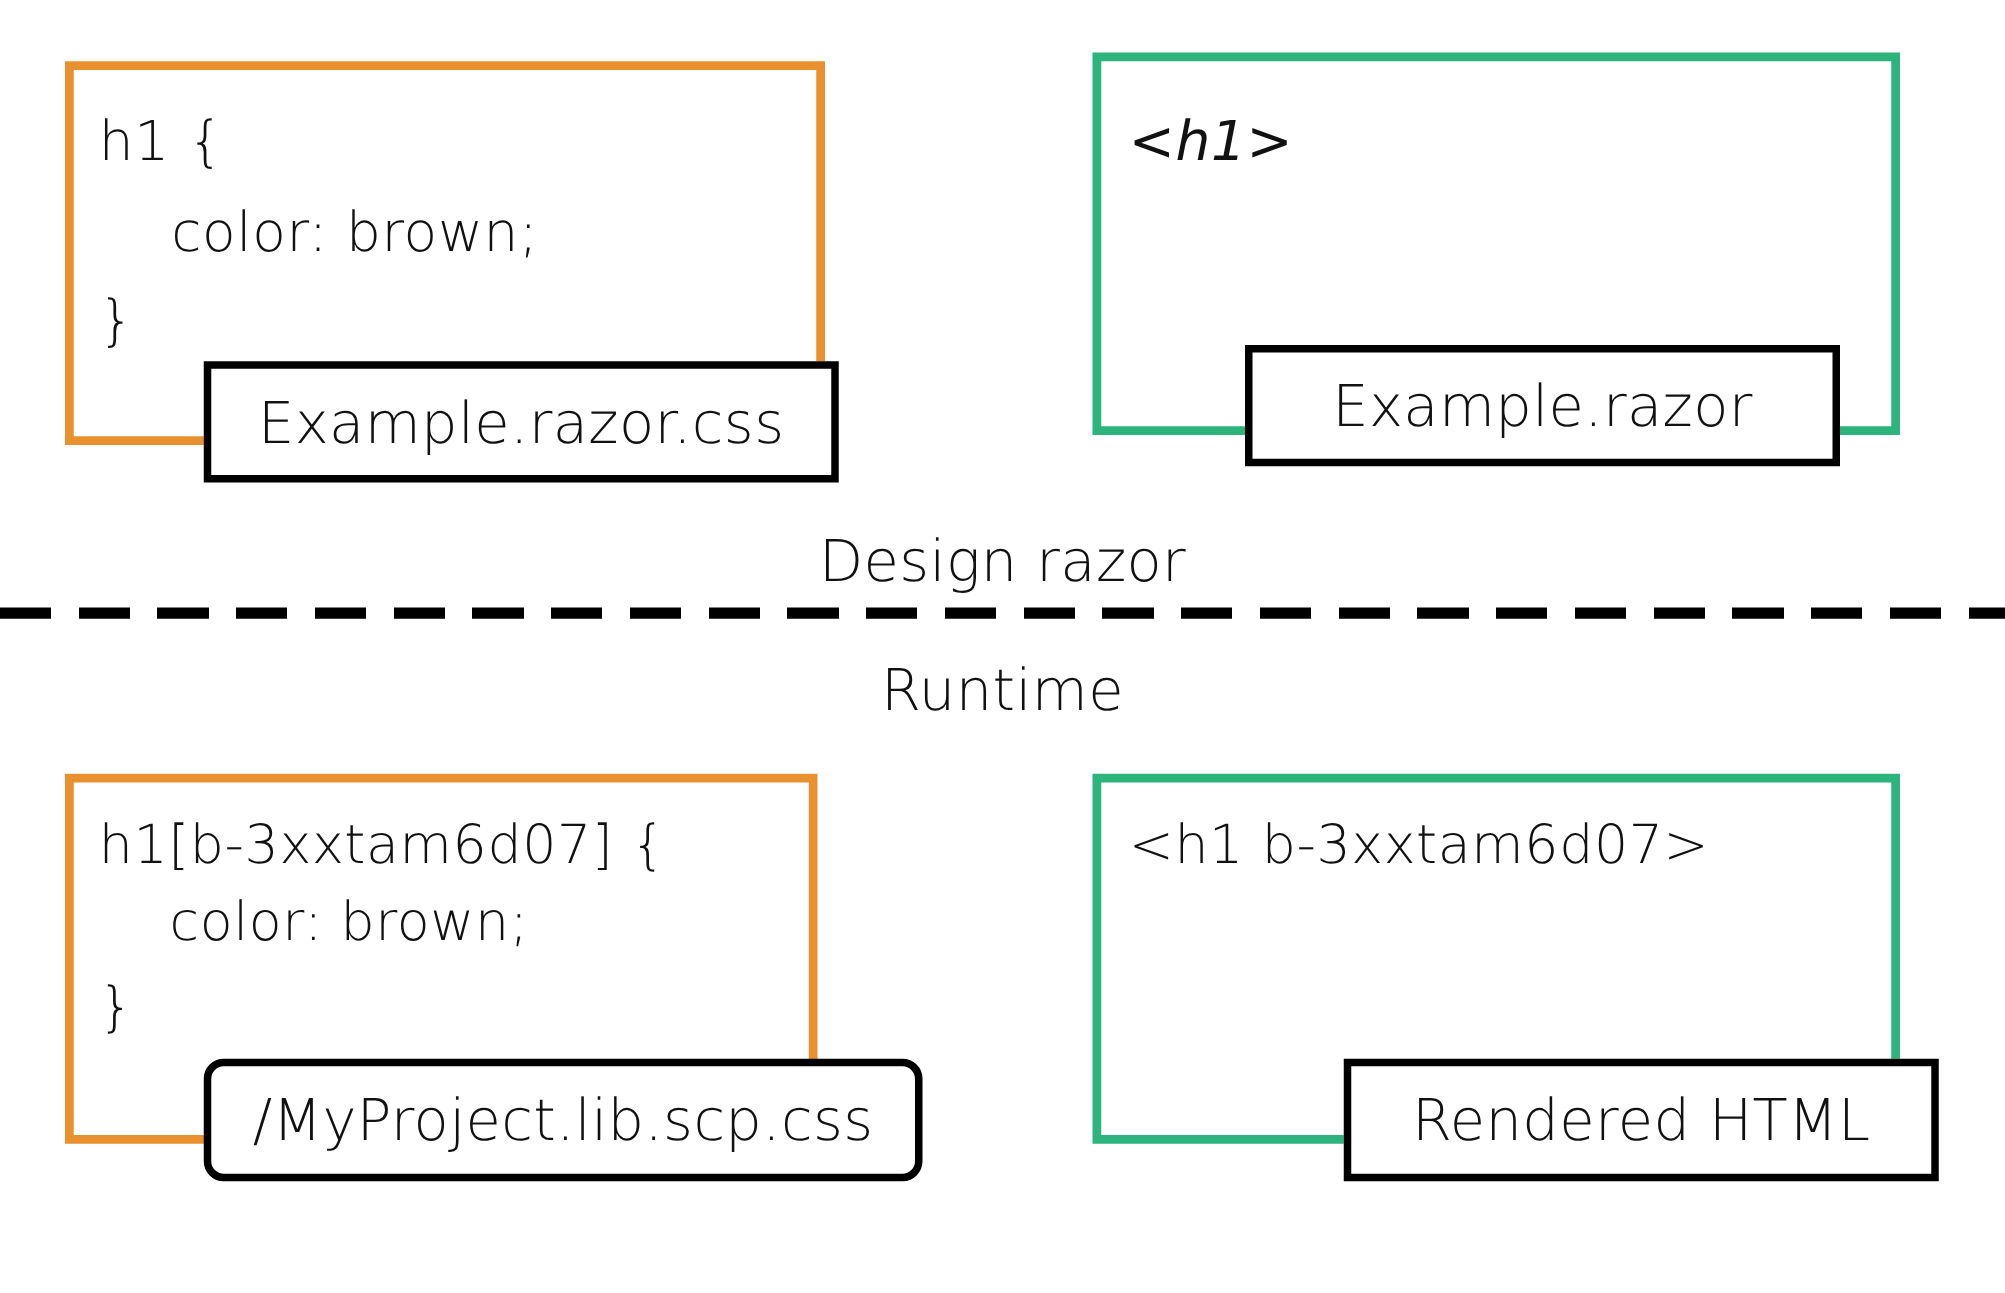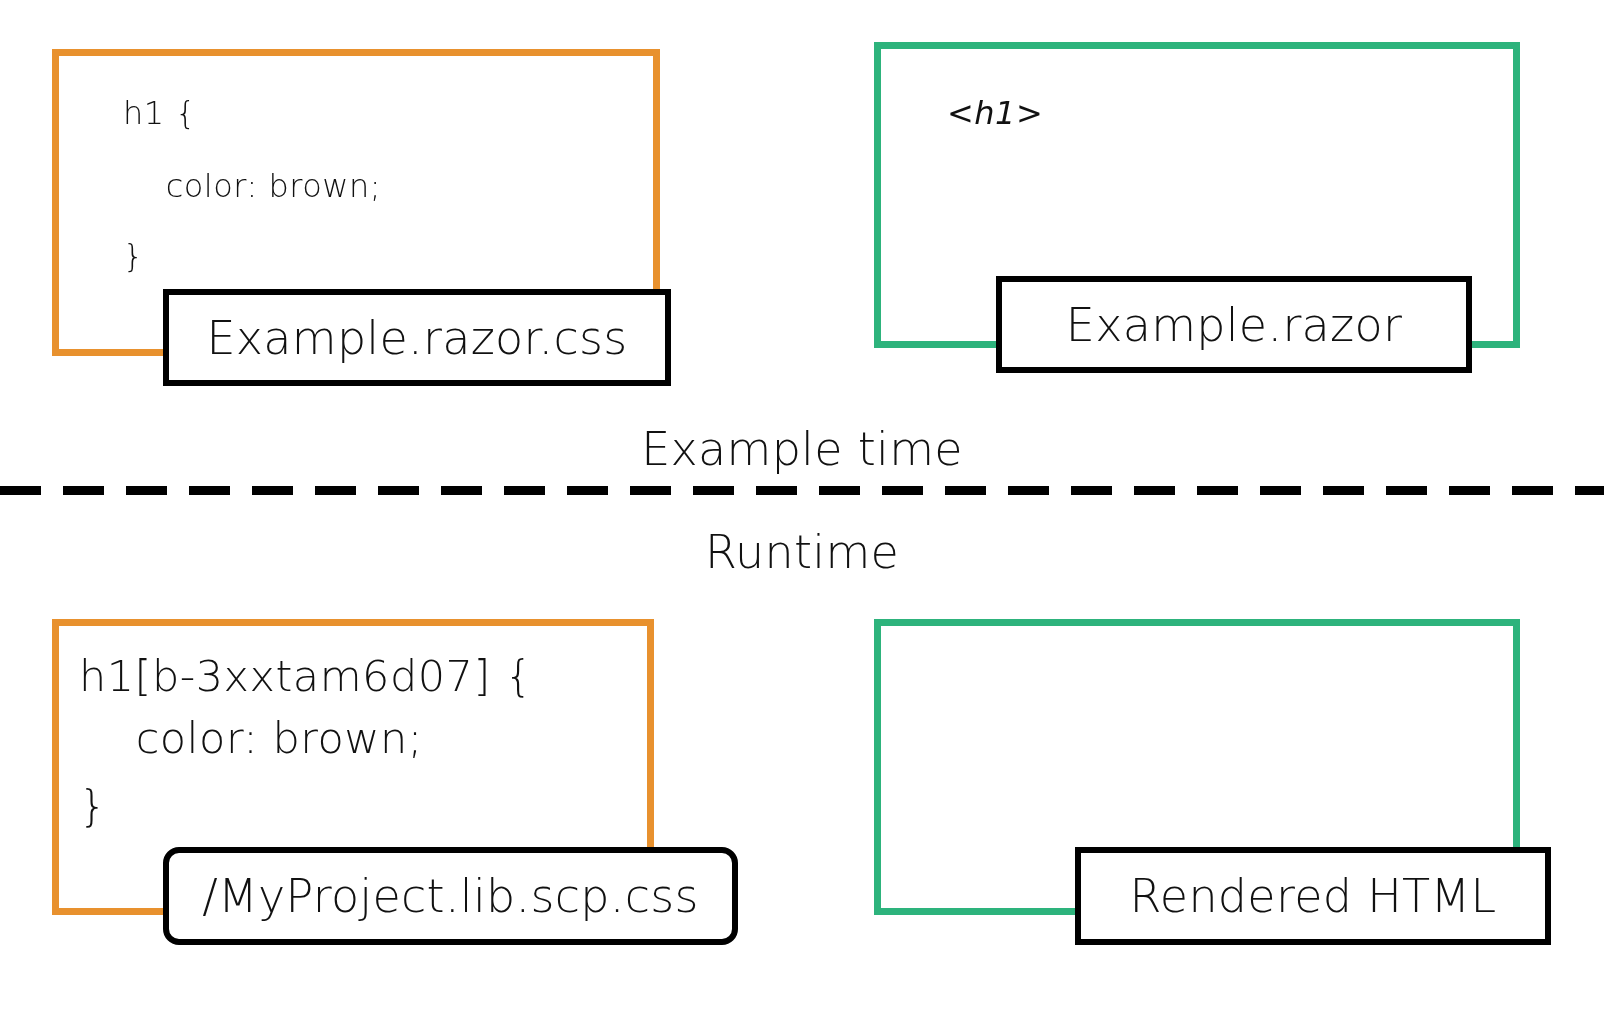--- a/index.html
+++ b/index.html
@@ -34,23 +34,22 @@
     position: absolute;
     color: #111111;
     font-family: "DejaVu Sans", sans-serif;
     font-weight: 300;
     white-space: pre;
     letter-spacing: 0.5px;
   }
 
   
   .code-text.top {
-    font-size: 32px;
+    font-size: 44px;
     line-height: 75px;
-    margin-left: 44px;
   }
   
   .code-text.bottom {
     font-size: 43px;
     line-height: 62px;
   }
 
   
   .label-box {
     position: absolute;
@@ -115,38 +114,39 @@
   </div>
 
   <div class="code-frame green" style="left:874px; top:42px; width:646px; height:306px;"></div>
 
   <div class="code-text top" style="left:903px; top:76px;font-style:italic;">&lt;h1&gt;</div>
 
   <div class="label-box" style="left:996px; top:276px; width:476px; height:97px;">
     <span class="label-text">Example.razor</span>
   </div>
 
-  <div class="phase-label" style="top:422px;">Example time</div>
+  <div class="phase-label" style="top:422px;">Design razor</div>
 
   <div class="divider" style="top:486px;"></div>
 
   <div class="phase-label" style="top:525px;">Runtime</div>
 
   <div class="code-frame orange" style="left:52px; top:619px; width:602px; height:296px;"></div>
 
   <div class="code-text bottom" style="left:79px; top:645px;">h1[b-3xxtam6d07] {</div>
 
   <div class="code-text bottom" style="left:79px; top:707px;">    color: brown;</div>
 
   <div class="code-text bottom" style="left:79px; top:775px;">}</div>
 
   <div class="label-box" style="left:163px; top:847px; width:575px; height:98px;border-radius:16px;">
     <span class="label-text">/MyProject.lib.scp.css</span>
   </div>
 
   <div class="code-frame green" style="left:874px; top:619px; width:646px; height:296px;"></div>
 
+  <div class="code-text bottom" style="left:903px; top:645px;">&lt;h1 b-3xxtam6d07&gt;</div>
 
   <div class="label-box" style="left:1075px; top:847px; width:476px; height:98px;">
     <span class="label-text">Rendered HTML</span>
   </div>
 
 </div>
 
 </body></html>

